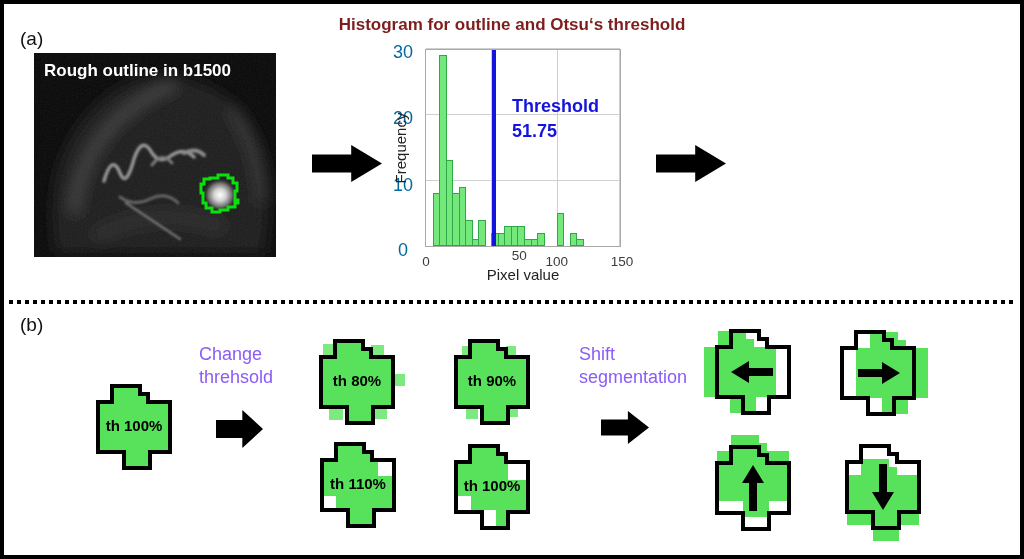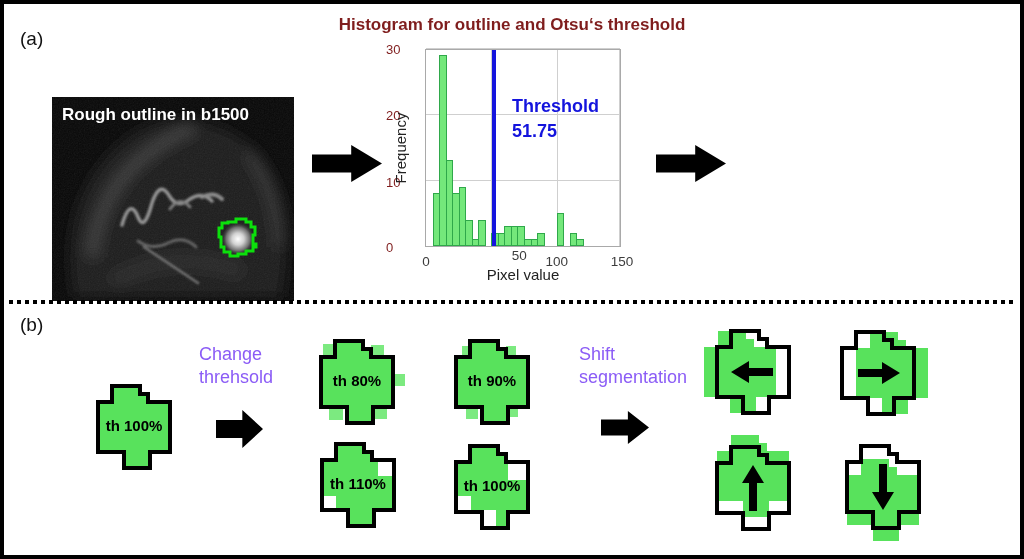--- a/index.html
+++ b/index.html
@@ -18,21 +18,21 @@
     clip-path: polygon(0 26%, 56% 26%, 56% 0, 100% 50%, 56% 100%, 56% 74%, 0 74%); }
   
   .plot { position:absolute; left:421px; top:45px; width:196px; height:198px;
           border:1px solid #a9a9a9; background:#fff; }
   .gridline-h { position:absolute; left:0; width:100%; height:1px; background:#cfcfcf; }
   .gridline-v { position:absolute; top:0; height:100%; width:1px; background:#cfcfcf; }
   .hbar { position:absolute; bottom:0; background:#74e87b; border:1px solid #2fa84a; }
   .thresh-line { position:absolute; top:0; height:100%; width:4px; background:#1414dd; z-index:3; }
   .thresh-text { position:absolute; left:86px; top:44px; z-index:4; color:#1414dd;
                  font-weight:bold; font-size:18px; line-height:25px; }
-  .ytick { position:absolute; width:34px; text-align:left; font-size:13px; color:#7f1d1d; }
+  .ytick { position:absolute; width:34px; text-align:center; font-size:18px; color:#0369a1; }
   .xtick { position:absolute; transform:translateX(-50%); font-size:13.5px; color:#3c3c3c; }
   .axis-label { position:absolute; font-size:15px; color:#222; }
   #ylabel { left:396px; top:144px; transform:translate(-50%,-50%) rotate(-90deg); white-space:nowrap; }
   #xlabel { left:421px; top:262px; width:196px; text-align:center; }
   
   .divider { position:absolute; left:5px; right:5px; top:296px; height:4px;
     background:repeating-linear-gradient(90deg,#000 0 4px,transparent 4px 8px); }
   
   .b-text { position:absolute; font-size:18px; line-height:23px; color:#8b5cf6; }
   .shape { position:absolute; width:104px; height:116px; }
@@ -85,21 +85,21 @@
     <polygon id="arrD" fill="#000" points="32,18 32,46 25,46 36,64 47,46 40,46 40,18"></polygon>
   </defs>
 </svg>
 
 <div class="figure">
 
   <span class="panel-marker" style="left:16px; top:24px;">(a)</span>
 
   <div class="fig-title">Histogram for outline and Otsu‘s threshold</div>
 
-  <div class="mri" style="left:48px; top:49px; width:242px; height:204px;margin-top:44px;">
+  <div class="mri" style="left:30px; top:49px; width:242px; height:204px;">
     <svg viewBox="0 0 242 204" width="242" height="204">
       <use href="#mriBase"></use>
       <circle cx="186" cy="142" r="17" fill="url(#lesionG)"></circle>
       <path d="M176,125 h8 v-3 h10 v3 h5 v5 h4 v8 h-2 v9 h3 v3 h-3 v4 h-7 v3 h-8 v2 h-8 v-4 h-6 v-5 h-3 v-10 h-2 v-9 h3 v-5 h6 z" fill="none" stroke="#0ce00c" stroke-width="3"></path>
     </svg>
     <span class="mri-caption" style="left:10px; top:8px;">Rough outline in b1500</span>
   </div>
 
   <div class="barrow" style="left:308px; top:141px; width:70px; height:37px;"></div>
 

